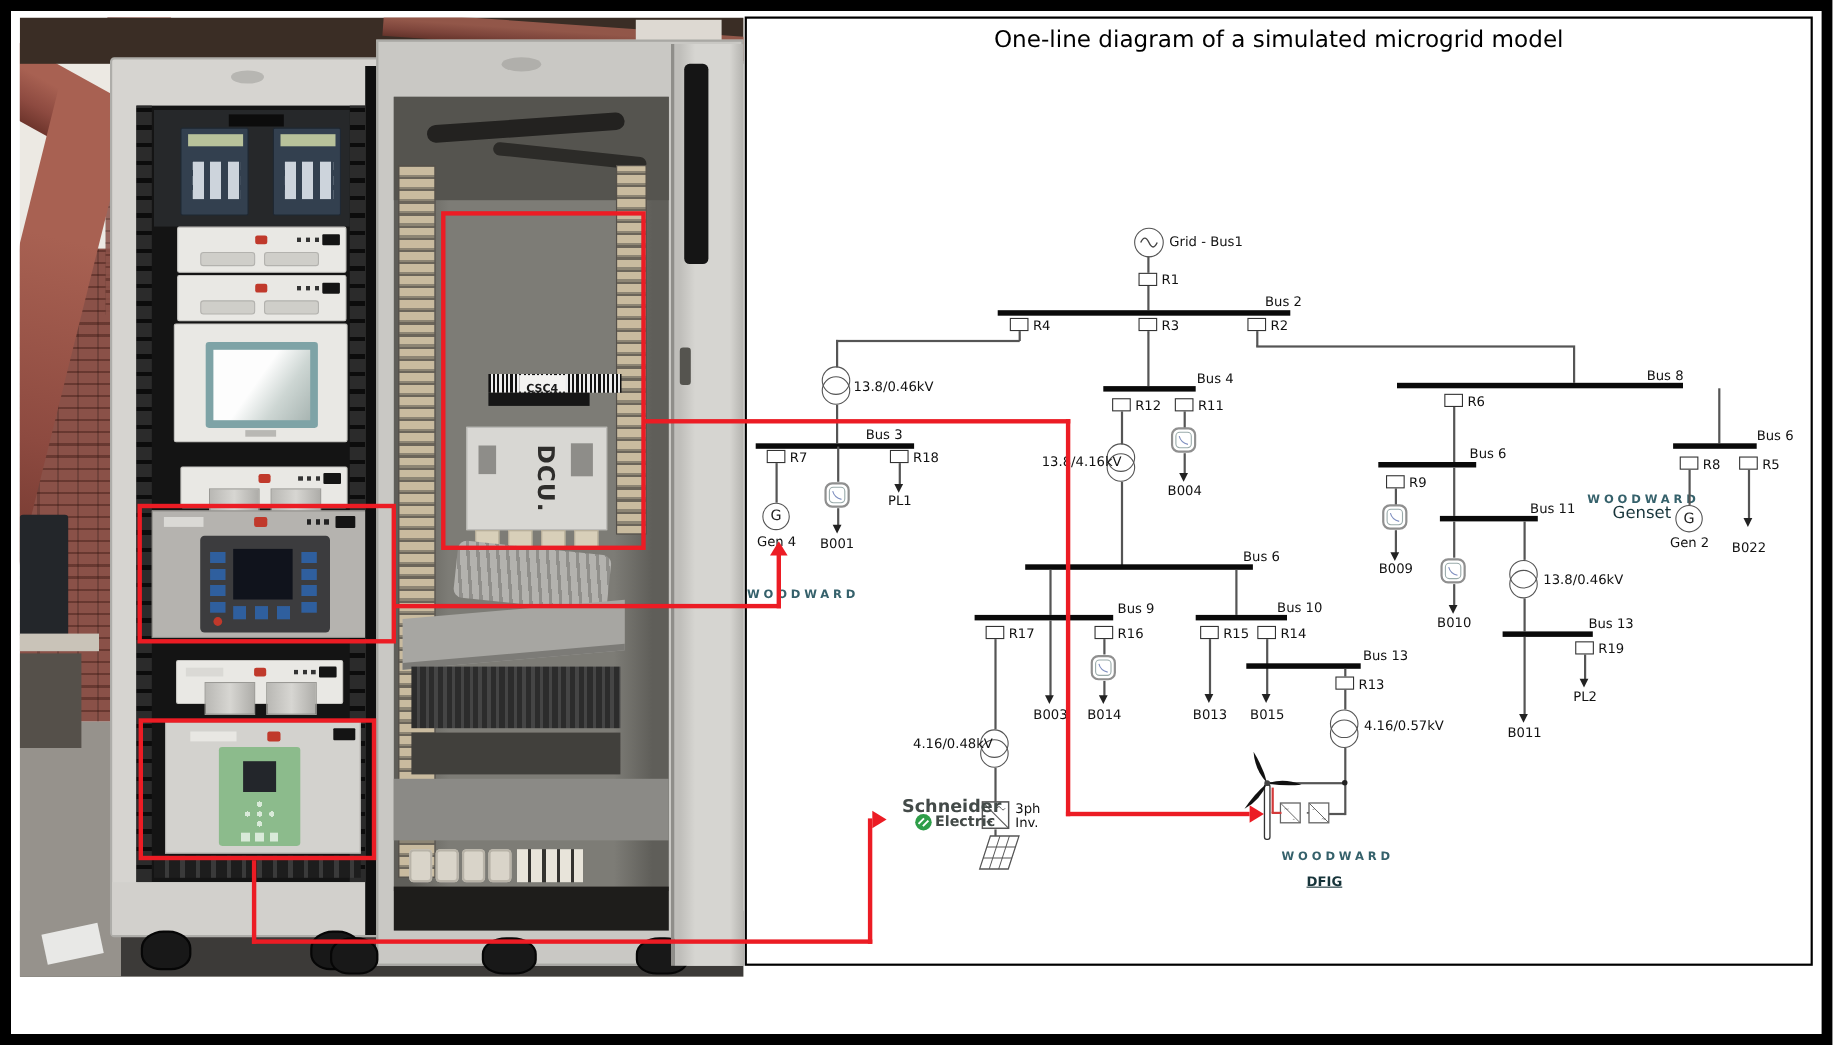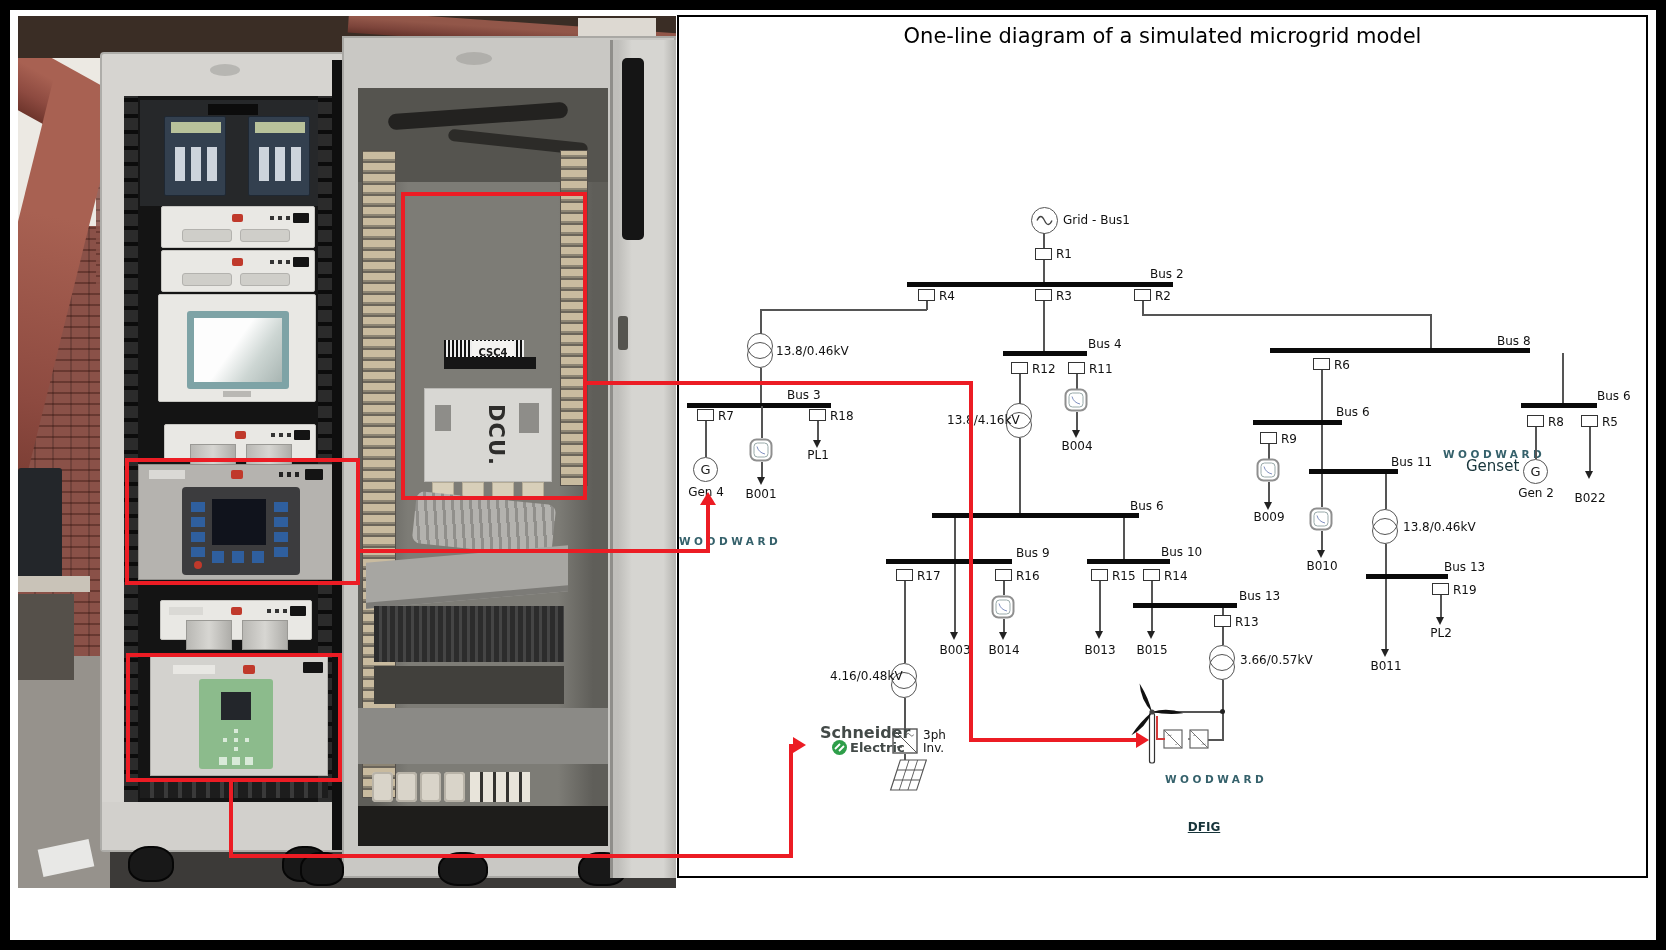--- a/index.html
+++ b/index.html
@@ -160,21 +160,21 @@
     <div class="ph" style="left:438px;top:36px;width:36px;height:13px;background:#b0afab;border-radius:50%;"></div>
     <div class="ph" style="left:340px;top:72px;width:250px;height:722px;background:linear-gradient(90deg,#5f5e59 0 6%,#7d7c76 20% 80%,#5f5e59 94%);"></div>
     <div class="ph" style="left:340px;top:72px;width:250px;height:94px;background:#55544f;">
       <div class="ph" style="left:30px;top:20px;width:180px;height:16px;background:#232220;transform:rotate(-4deg);border-radius:8px;"></div>
       <div class="ph" style="left:90px;top:48px;width:140px;height:12px;background:#2c2b28;transform:rotate(6deg);border-radius:6px;"></div>
     </div>
     <div class="ph term" style="left:344px;top:134px;width:34px;height:648px;"></div>
     <div class="ph term" style="left:542px;top:134px;width:28px;height:336px;"></div>
 
 
-    <div class="ph" style="left:426px;top:324px;width:80px;height:17px;background:repeating-linear-gradient(90deg,#111 0 2px,#eee 2px 4px);">
+    <div class="ph" style="left:426px;top:324px;width:121px;height:17px;background:repeating-linear-gradient(90deg,#111 0 2px,#eee 2px 4px);">
       <div class="ph" style="left:28px;top:1px;width:42px;height:15px;background:#f4f3f1;text-align:center;">
         <span style="font-size:10px;font-weight:bold;color:#1a1a1a;line-height:15px;">CSC4</span>
       </div>
     </div>
     <div class="ph" style="left:426px;top:341px;width:92px;height:12px;background:#161616;"></div>
 
     <div class="ph" style="left:406px;top:372px;width:128px;height:94px;background:#d8d7d3;border:1px solid #bab9b5;box-sizing:border-box;">
       <span style="position:absolute;left:40px;top:34px;font-size:21px;font-weight:bold;color:#2e2d2b;transform:rotate(90deg);letter-spacing:1px;">DCU.</span>
       <div class="ph" style="left:94px;top:14px;width:20px;height:30px;background:#8e8d89;"></div>
       <div class="ph" style="left:10px;top:16px;width:16px;height:26px;background:#8e8d89;"></div>
@@ -448,21 +448,21 @@
   <div class="bus" style="left:1133px;top:603px;width:104px;"></div>
   <div class="lbl" style="left:1239px;top:590px;">Bus 13</div>
   <div class="rb" style="left:1214px;top:615px;"></div>
   <div class="lbl" style="left:1235px;top:616px;">R13</div>
   <div class="vl" style="left:1222px;top:608px;height:7px;"></div>
   <div class="vl" style="left:1222px;top:627px;height:18px;"></div>
   <div class="txc" style="left:1209px;top:645px;">
       <i class="a"></i>
       <i class="b"></i>
     </div>
-  <div class="lbl" style="left:1240px;top:654px;">3.66/0.57kV</div>
+  <div class="lbl" style="left:1240px;top:654px;">4.16/0.57kV</div>
   <div class="vl" style="left:1222px;top:680px;height:61px;"></div>
   <div class="hl" style="left:1152px;top:711px;width:71px;"></div>
   <div class="dot" style="left:1220px;top:709px;"></div>
   <div class="hl" style="left:1208px;top:739px;width:15px;"></div>
 
   <div class="abs" style="left:1116px;top:676px;">
     <svg width="76" height="92" viewBox="0 0 76 92">
       <rect x="33.5" y="37" width="5" height="50" rx="2" fill="#fff" stroke="#333" stroke-width="1.2"></rect>
       <g transform="translate(36,36)">
         <path d="M0 0 Q 15 -7 31 -3 Q 15 1 0 0 Z" fill="#111" transform="rotate(8)"></path>
@@ -482,21 +482,21 @@
       <rect x="27" y="1" width="18" height="18" fill="#fff" stroke="#666" stroke-width="1.2"></rect>
       <line x1="27" y1="1" x2="45" y2="19" stroke="#666" stroke-width="0.9"></line>
       <text x="4" y="8" font-size="6" fill="#555">~</text>
         <text x="12" y="17" font-size="6" fill="#555">-</text>
       <text x="30" y="8" font-size="6" fill="#555">-</text>
         <text x="38" y="17" font-size="6" fill="#555">~</text>
     </svg>
   </div>
   <div class="wglyph" style="left:1192px;top:750px;font-size:24px;"></div>
   <div class="wood" style="left:1165px;top:773px;">WOODWARD</div>
-  <div class="lbl cl" style="left:1204px;top:821px;color:#17343a;font-weight:bold;text-decoration:underline;">DFIG</div>
+  <div class="lbl cl" style="left:1204px;top:795px;color:#17343a;font-weight:bold;text-decoration:underline;">DFIG</div>
 
   <div class="rr" style="left:401px;top:192px;width:186px;height:308px;"></div>
   <div class="rr" style="left:125px;top:458px;width:235px;height:127px;"></div>
   <div class="rr" style="left:126px;top:653px;width:216px;height:129px;"></div>
 
   <div class="rl" style="left:585px;top:381px;width:388px;height:4px;"></div>
   <div class="rl" style="left:969px;top:381px;width:4px;height:361px;"></div>
   <div class="rl" style="left:969px;top:738px;width:167px;height:4px;"></div>
   <div class="rhR" style="left:1136px;top:732px;"></div>
 

